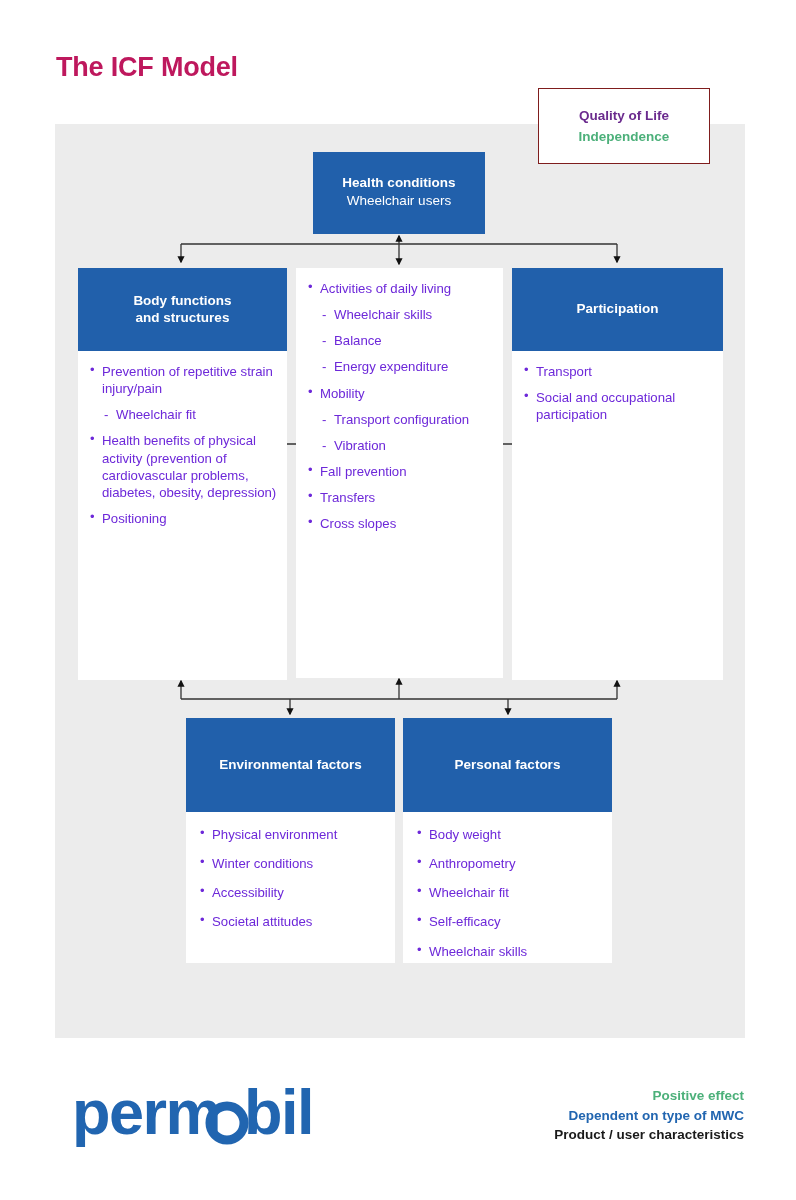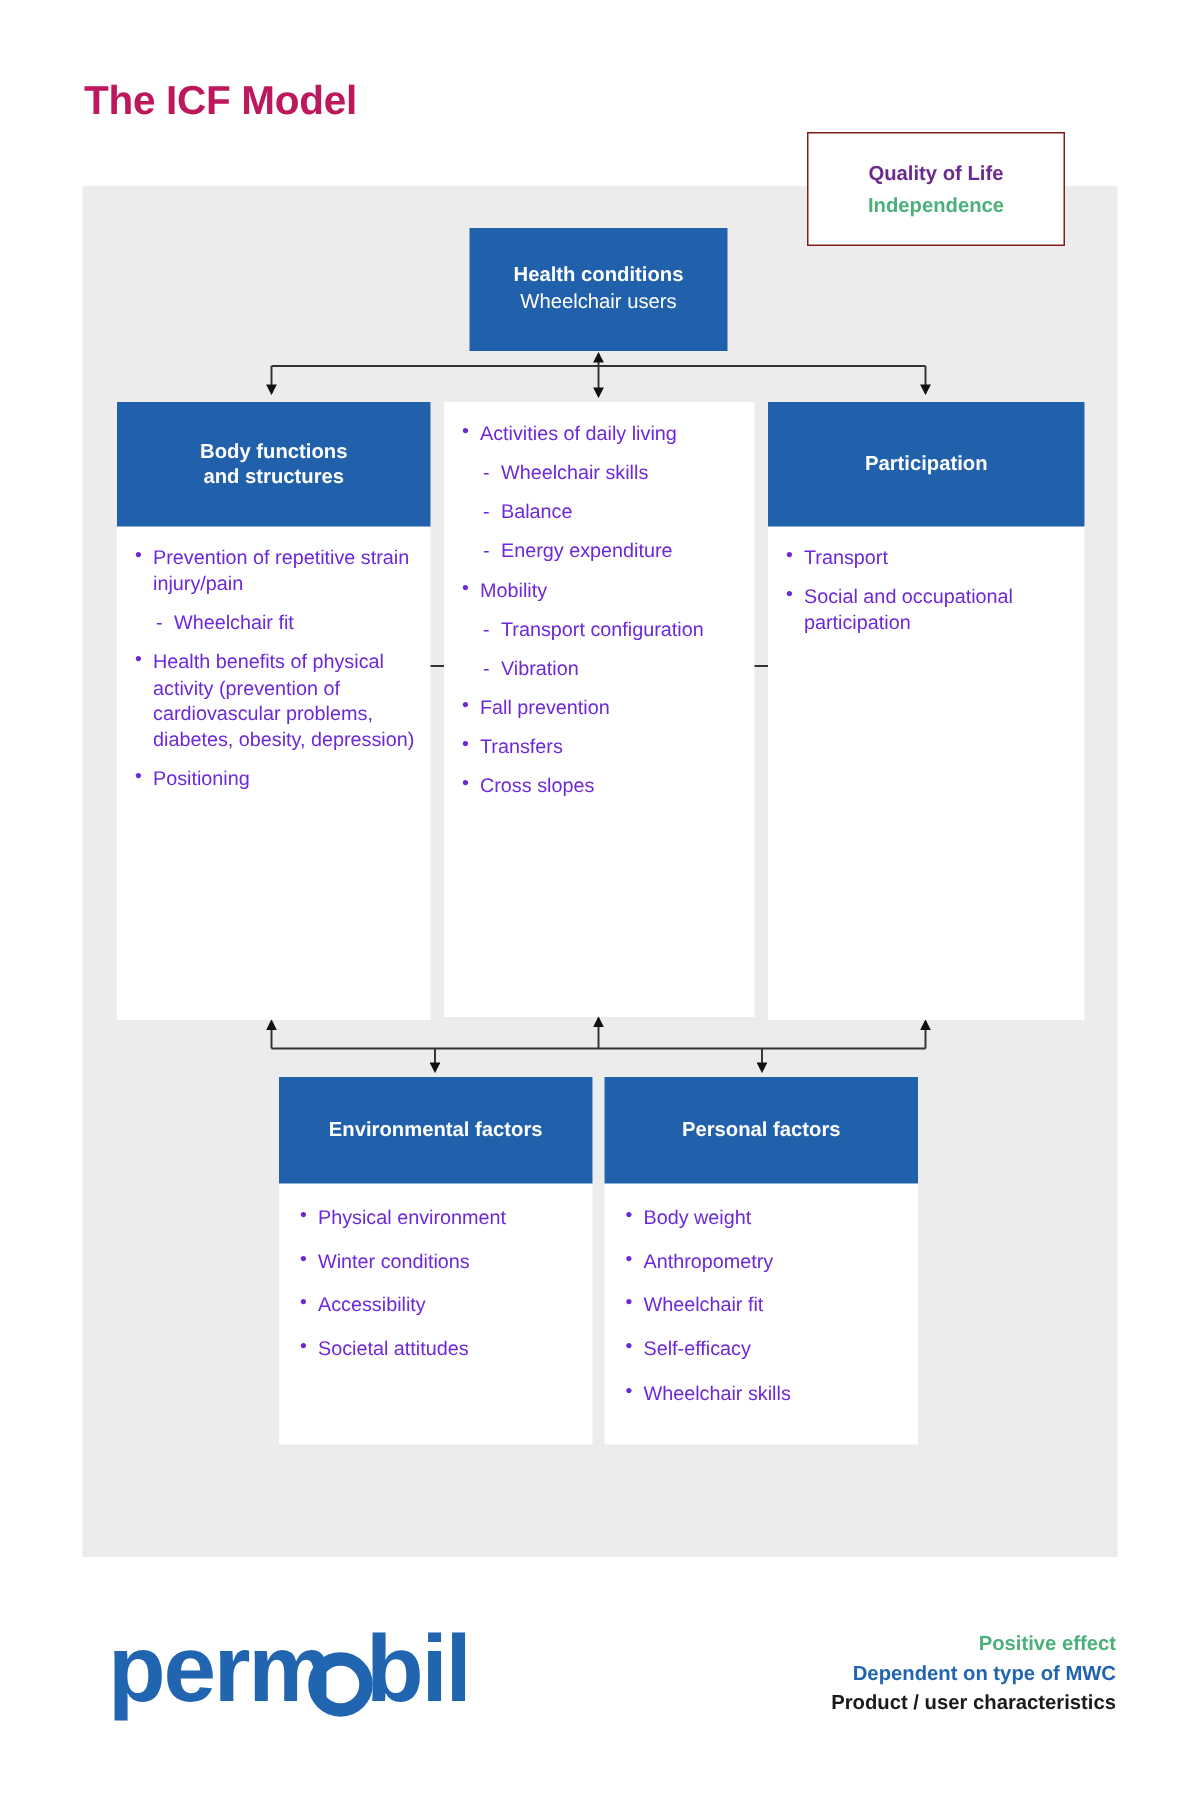--- a/index.html
+++ b/index.html
@@ -133,21 +133,21 @@
   }
 
   
   #env-box  { position: absolute; left: 186px; top: 718px; width: 209px; height: 245px; }
   #pers-box { position: absolute; left: 403px; top: 718px; width: 209px; height: 245px; }
   .botbox {
     background: #ffffff;
     box-sizing: border-box;
     z-index: 3;
   }
-  .botbox > .hdr { width: 100%; height: 71px; }
+  .botbox > .hdr { width: 100%; height: 94px; }
   .botbox .col-body { padding: 14px 10px 8px 12px; }
   .botbox ul.bl li { margin-bottom: 12px; }
 
   
   #arrow-layer {
     position: absolute;
     left: 0; top: 0;
     width: 796px; height: 1200px;
     z-index: 2;
     pointer-events: none;

